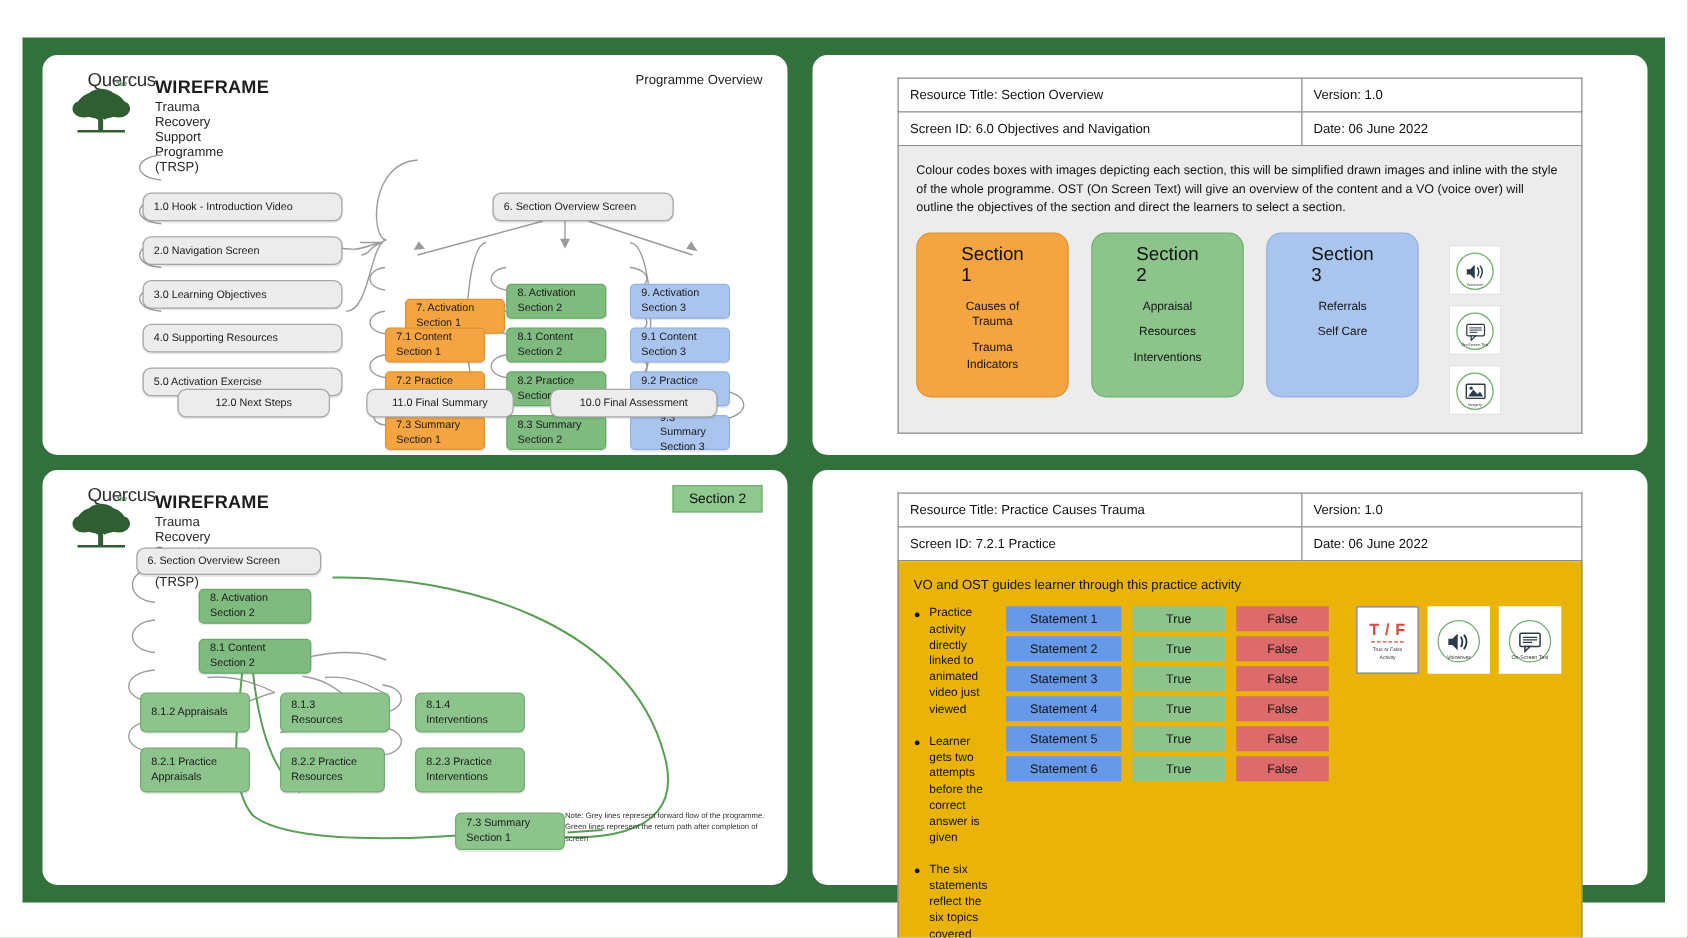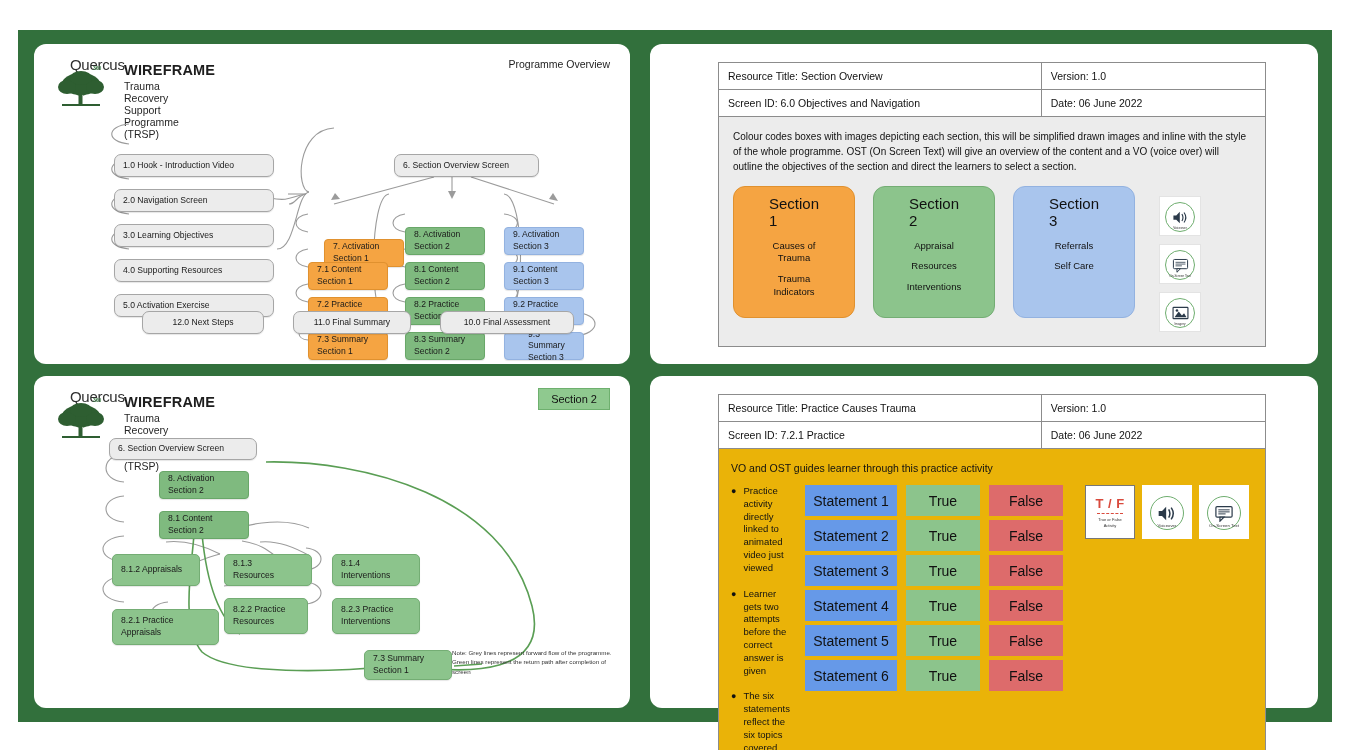--- a/index.html
+++ b/index.html
@@ -151,23 +151,23 @@
   .pr-grid { display: flex; gap: 14px; }
   .pr-bullets { width: 150px; }
   .pr-bul {
     display: flex; gap: 7px; font-size: 9.5px; color: #111;
     line-height: 1.35; margin-bottom: 13px;
   }
   .pr-bul .dot { font-size: 9px; line-height: 1.35; }
   .pr-cols { display: flex; gap: 9px; }
   .pr-col { display: flex; flex-direction: column; gap: 4px; }
   .cell {
-    width: 92px; height: 31px;
+    width: 92px; height: 20px;
     display: flex; align-items: center; justify-content: center;
-    font-size: 14px; color: #111;
+    font-size: 10px; color: #111;
   }
   .cell.stmt  { background: #6699e8; }
   .cell.true  { width: 74px; background: #8cc48c; }
   .cell.false { width: 74px; background: #dd6b6b; }
 
   .pr-badges { display: flex; flex-direction: row; gap: 7px; margin-left: 8px; }
   .pr-badge {
     width: 50px; height: 54px; background: #fff;
     display: flex; flex-direction: column;
     align-items: center; justify-content: center;
@@ -338,21 +338,21 @@
 Section 2</div>
       <div class="node green" style="left:125px; top:135px; width:90px; height:28px; white-space:pre-line;">8.1  Content
 Section 2</div>
 
       <div class="node greenr" style="left:78px;  top:178px; width:88px; height:32px; white-space:pre-line;">8.1.2  Appraisals</div>
       <div class="node greenr" style="left:190px; top:178px; width:88px; height:32px; white-space:pre-line;">8.1.3
 Resources</div>
       <div class="node greenr" style="left:298px; top:178px; width:88px; height:32px; white-space:pre-line;">8.1.4
 Interventions</div>
 
-      <div class="node greenr" style="left:78px;  top:233px; width:107px; height:36px; white-space:pre-line;">8.2.1 Practice
+      <div class="node greenr" style="left:78px;  top:222px; width:88px; height:36px; white-space:pre-line;">8.2.1 Practice
 Appraisals</div>
       <div class="node greenr" style="left:190px; top:222px; width:84px; height:36px; white-space:pre-line;">8.2.2  Practice
 Resources</div>
       <div class="node greenr" style="left:298px; top:222px; width:88px; height:36px; white-space:pre-line;">8.2.3  Practice
 Interventions</div>
 
       <div class="node greenr" style="left:330px; top:274px; width:88px; height:30px; white-space:pre-line;">7.3  Summary
 Section 1</div>
 
       <div class="note" style="left:418px; top:272px;">Note:  Grey lines represent forward flow of the programme.  Green lines represent the return path after completion of screen</div>

